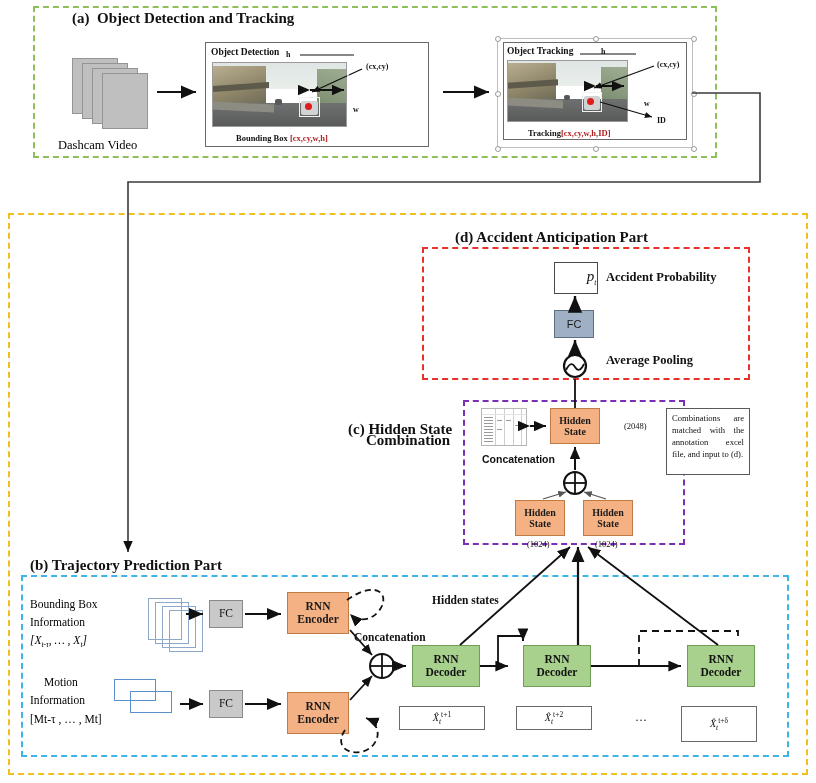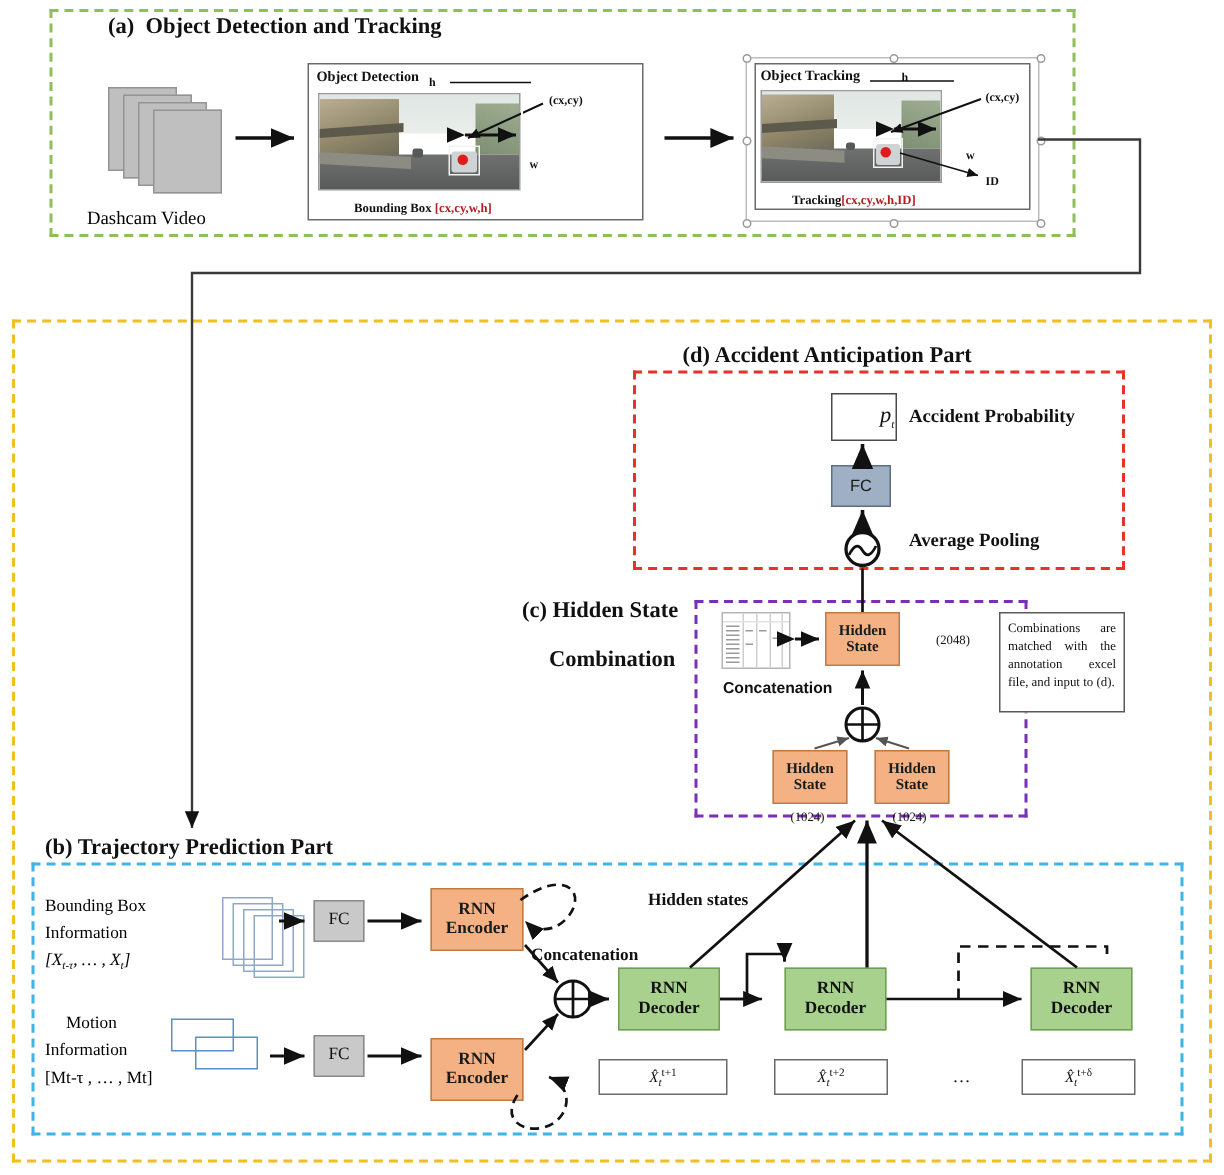--- a/index.html
+++ b/index.html
@@ -98,21 +98,21 @@
 <div class="frame frame-b" style="left:21px;top:575px;width:768px;height:182px;"></div>
 
 <div class="frame frame-c" style="left:463px;top:400px;width:222px;height:145px;"></div>
 
 <div class="frame frame-d" style="left:422px;top:247px;width:328px;height:133px;"></div>
 
 <div class="sec-label" style="left:72px;top:10px;">(a)  Object Detection and Tracking</div>
 
 <div class="sec-label" style="left:455px;top:229px;">(d) Accident Anticipation Part</div>
 
-<div class="sec-label" style="left:348px;top:399px;">(c) Hidden State</div>
+<div class="sec-label" style="left:348px;top:421px;">(c) Hidden State</div>
 <div class="sec-label" style="left:366px;top:432px;">Combination</div>
 
 <div class="sec-label" style="left:30px;top:557px;">(b) Trajectory Prediction Part</div>
 
 <div>
   <div class="vframe" style="left:72px;top:58px;width:46px;height:56px;"></div>
   <div class="vframe" style="left:82px;top:63px;width:46px;height:56px;"></div>
   <div class="vframe" style="left:92px;top:68px;width:46px;height:56px;"></div>
   <div class="vframe" style="left:102px;top:73px;width:46px;height:56px;"></div>
 </div>
@@ -277,21 +277,21 @@
   <span>Decoder</span>
 </div>
 
 <div class="mathbox" style="left:399px;top:706px;width:86px;height:24px;">
   <span><span>X̂</span><span class="sub">t</span><span class="sup">t+1</span></span>
 </div>
 <div class="mathbox" style="left:516px;top:706px;width:76px;height:24px;">
   <span><span>X̂</span><span class="sub">t</span><span class="sup">t+2</span></span>
 </div>
 <div class="dots" style="left:635px;top:710px;">…</div>
-<div class="mathbox" style="left:681px;top:706px;width:76px;height:24px;">
+<div class="mathbox" style="left:681px;top:706px;width:76px;height:36px;">
   <span><span>X̂</span><span class="sub">t</span><span class="sup">t+δ</span></span>
 </div>
 
 <svg class="overlay">
   <defs>
     <marker id="ah" markerWidth="9" markerHeight="9" refX="7" refY="3" orient="auto">
       <path d="M0,0 L7,3 L0,6 z" fill="#111"></path>
     </marker>
     <marker id="ahs" markerWidth="8" markerHeight="8" refX="6" refY="2.6" orient="auto">
       <path d="M0,0 L6,2.6 L0,5.2 z" fill="#111"></path>

